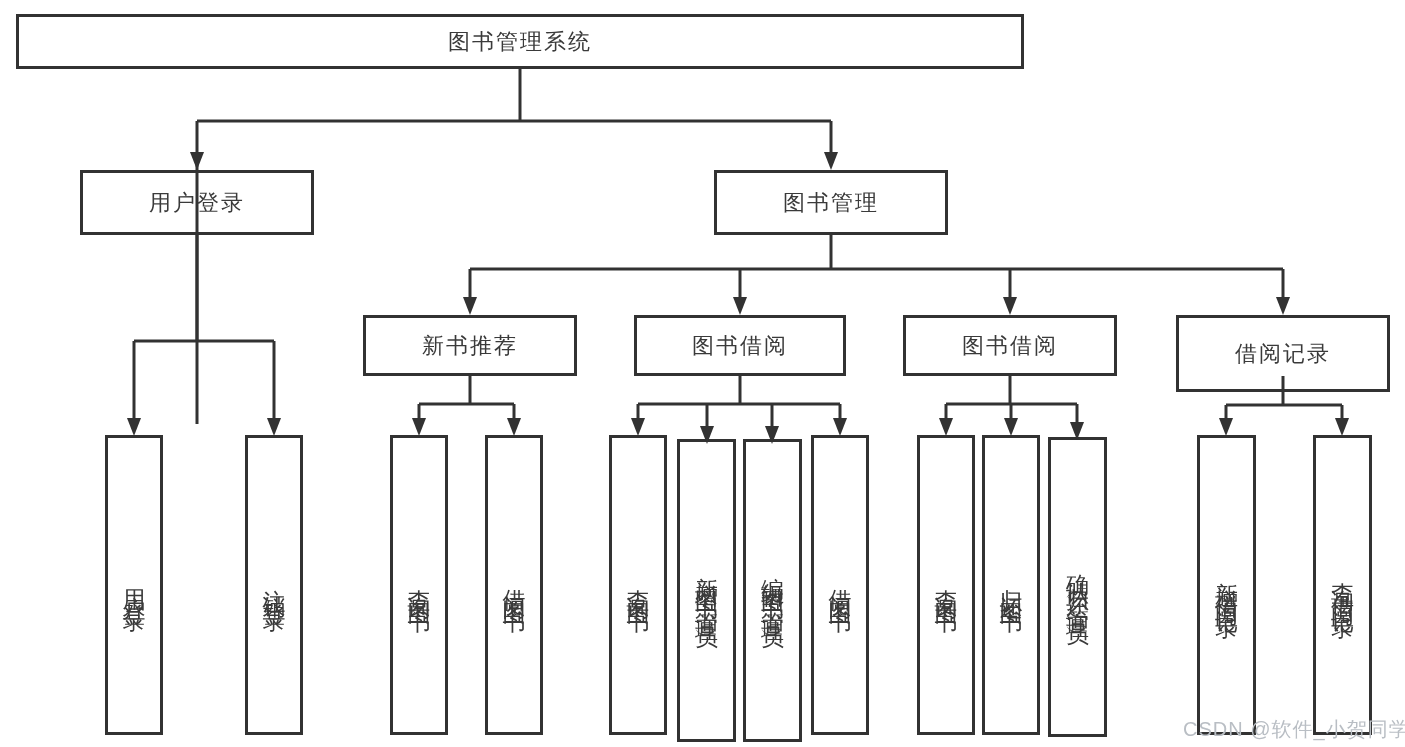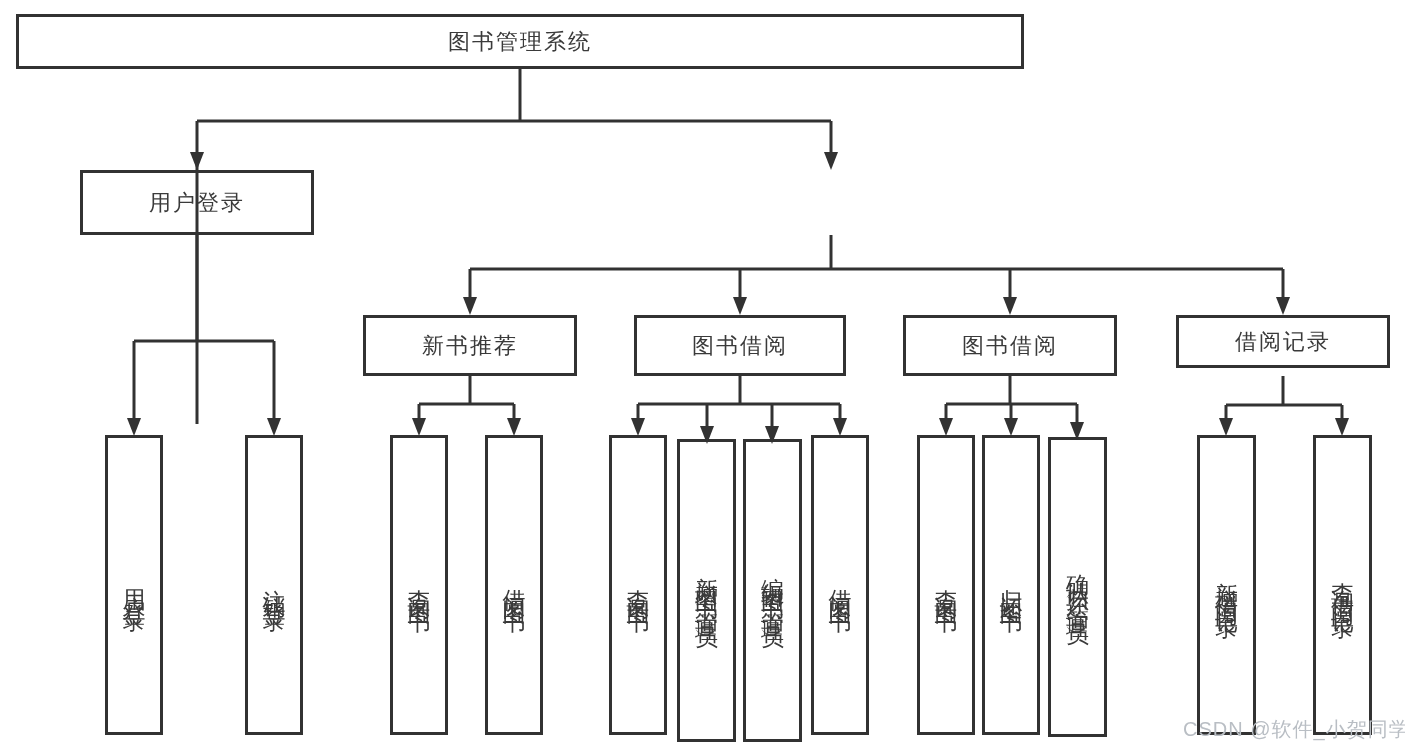--- a/index.html
+++ b/index.html
@@ -134,31 +134,34 @@
     </g>
   </svg>
 
   <div class="node h" style="left:16px; top:14px; width:1008px; height:55px">
     <span>图书管理系统</span>
   </div>
 
   <div class="node h" style="left:80px; top:170px; width:234px; height:65px">
     <span>用户登录</span>
   </div>
+  <div class="node h" style="left:714px; top:170px; width:234px; height:65px">
+    <span>图书管理</span>
+  </div>
 
   <div class="node h" style="left:634px; top:315px; width:212px; height:61px">
     <span>图书借阅</span>
   </div>
   <div class="node h" style="left:363px; top:315px; width:214px; height:61px">
     <span>新书推荐</span>
   </div>
   <div class="node h" style="left:903px; top:315px; width:214px; height:61px">
     <span>图书借阅</span>
   </div>
-  <div class="node h" style="left:1176px; top:315px; width:214px; height:53px">
+  <div class="node h" style="left:1176px; top:315px; width:214px; height:77px">
     <span>借阅记录</span>
   </div>
 
   <div class="node v" style="left:105px; top:435px; width:58px; height:300px">
     <span>用户登录</span>
   </div>
   <div class="node v" style="left:245px; top:435px; width:58px; height:300px">
     <span>注销登录</span>
   </div>
 

